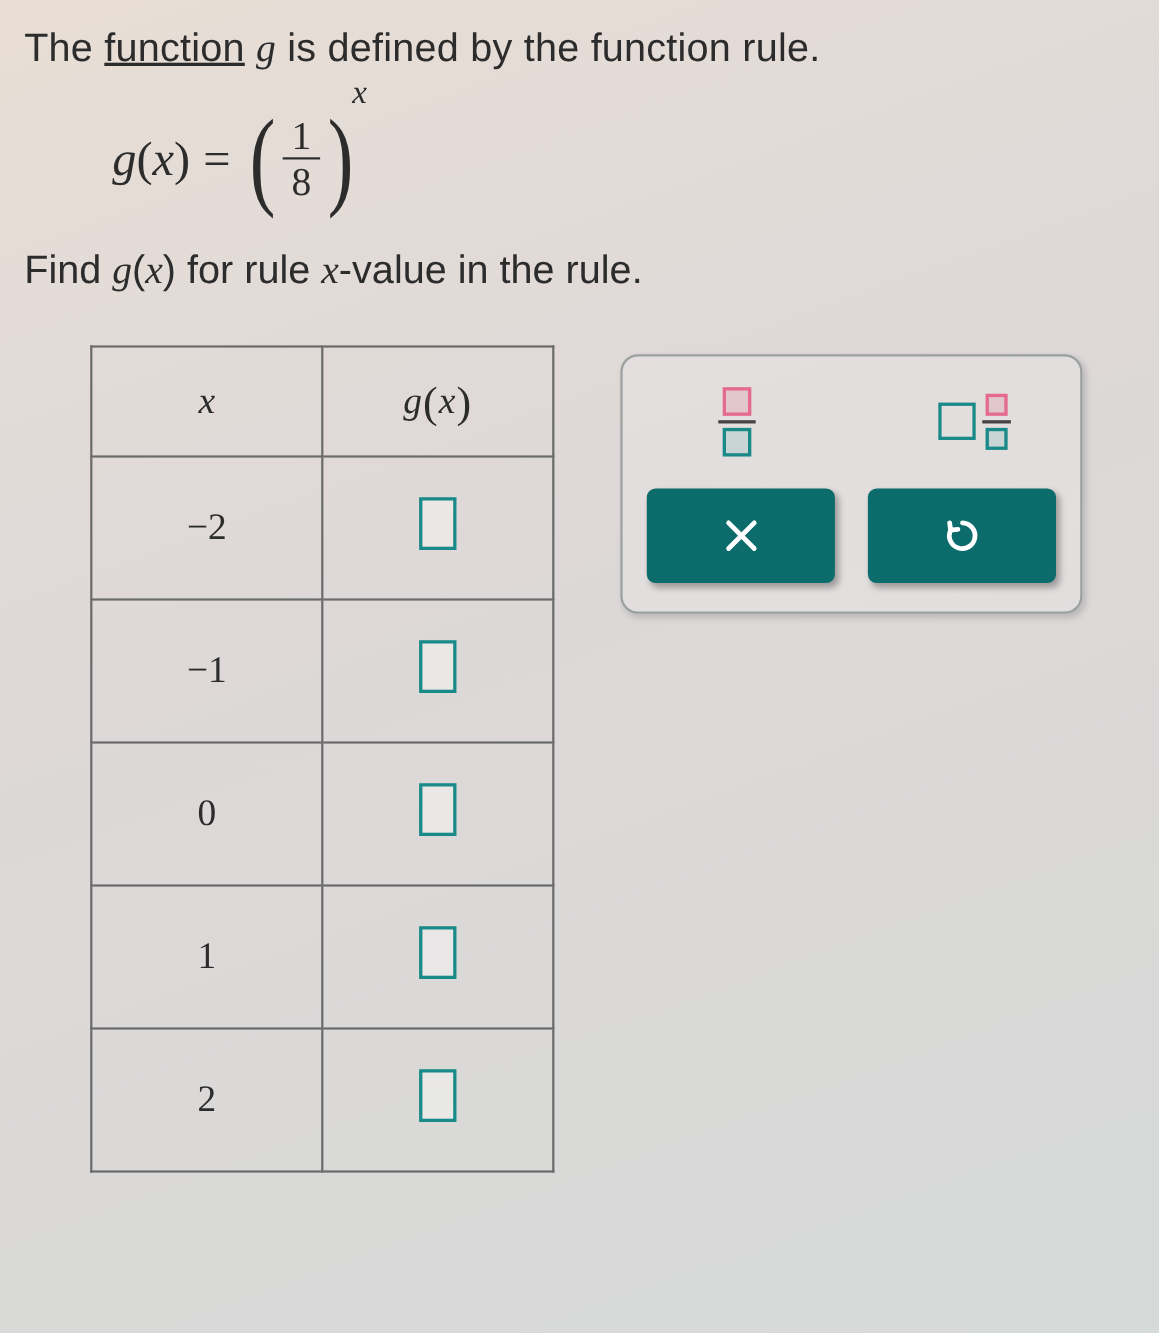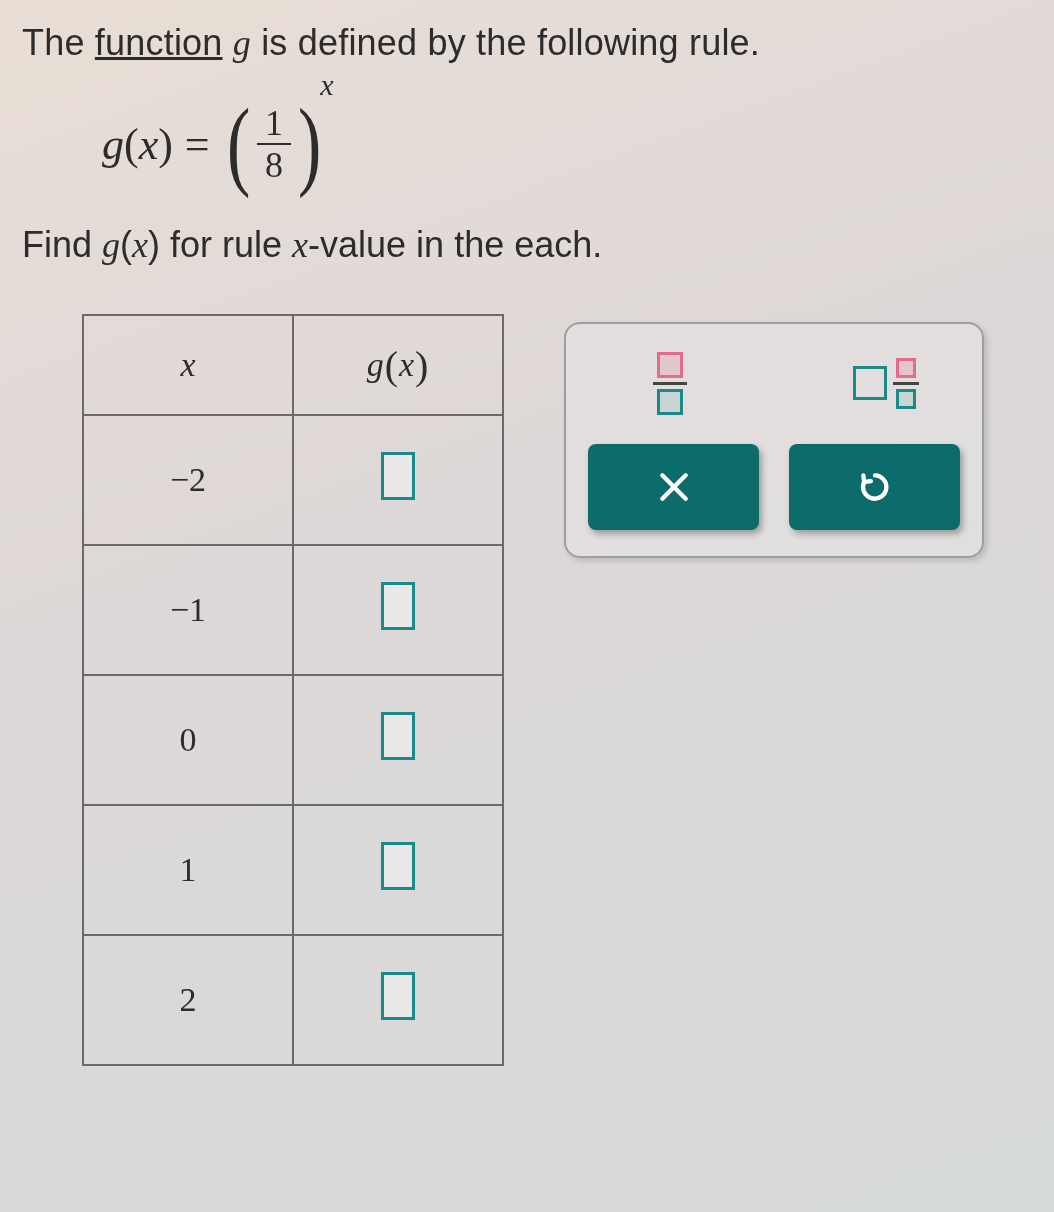--- a/index.html
+++ b/index.html
@@ -158,41 +158,41 @@
     font-style: italic;
   }
   .gx-head .paren-s { font-style: normal; font-size: 40px; margin: 0 1px;}
 </style>
 </head>
 <body>
 
 <div class="page">
 
   <div class="line1">
-    <span>The </span><span class="uline">function</span><span> </span><span class="ital">g</span><span> is defined by the following rule.</span>
+    <span>The </span><span class="uline">function</span><span> </span><span class="ital">g</span><span> is defined by the function rule.</span>
   </div>
 
   <div class="formula">
     <span>
       <span class="ital">g</span><span class="rm">(</span><span class="ital">x</span><span class="rm">)</span>
     </span>
     <span class="rm"> = </span>
     <span class="paren">
       <span class="bigparen">(</span>
       <span class="smallfrac">
         <span class="num">1</span>
         <span class="den">8</span>
       </span>
       <span class="bigparen">)</span>
       <span class="sup ital">x</span>
     </span>
   </div>
 
   <div class="line2">
-    <span>Find </span><span class="ital">g</span><span>(</span><span class="ital">x</span><span>)</span><span> for rule </span><span class="ital">x</span><span>-value in the each.</span>
+    <span>Find </span><span class="ital">g</span><span>(</span><span class="ital">x</span><span>)</span><span> for rule </span><span class="ital">x</span><span>-value in the rule.</span>
   </div>
 
   <div class="content-row">
 
     <table class="valtab">
       <tbody>
           <tr>
         <th class="x-col">x</th>
         <th class="gx-col">
           <span class="gx-head">

